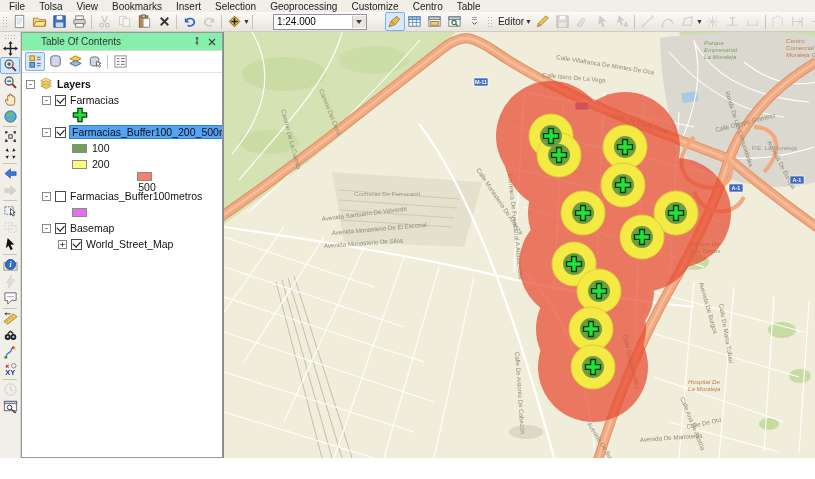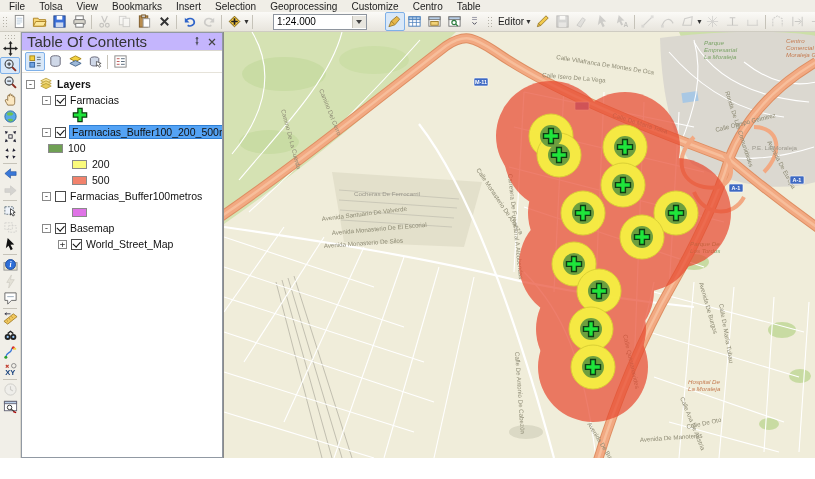--- a/index.html
+++ b/index.html
@@ -19,21 +19,21 @@
   .combo input{border:none;outline:none;flex:1;font-size:10px;padding:0 0 0 3px;font-family:"Liberation Sans",sans-serif;height:12px;min-width:0;background:#fff;}
   .combo .arrowbox{width:13px;height:12px;background:#E8E6DF;border-left:1px solid #C6C3B9;display:flex;align-items:center;justify-content:center;}
   .combo .arrowbox::after{content:"";border:3px solid transparent;border-top:4px solid #444;margin-top:3px;}
   .editor-label{font-size:10px;color:#222;padding:0 2px 0 4px;}
   .main{display:flex;height:426px;align-items:stretch;}
   .toolcol{width:21px;background:#F1EFE8;border-right:1px solid #DAD7CE;display:flex;flex-direction:column;align-items:center;padding-top:1px;box-sizing:border-box;}
   .toolcol .tbtn{width:18px;height:15px;}
   .toolcol .vgrip{width:13px;height:5px;margin:1px 0;background-image:radial-gradient(#B5B2A8 38%,transparent 42%);background-size:3px 3px;}
   .toolcol .vsep{height:1px;width:14px;background:#C6C3B9;margin:1px 0;}
   .toc{width:202px;background:#fff;border:1px solid #9199A3;box-sizing:border-box;display:flex;flex-direction:column;}
-  .toc-title{height:17px;background:#c4b5fd;display:flex;align-items:center;font-size:15px;color:#333;padding:0 3px 0 5px;border-bottom:1px solid #DAD7CE;}
+  .toc-title{height:17px;background:#86efac;display:flex;align-items:center;font-size:10px;color:#333;padding:0 3px 0 19px;border-bottom:1px solid #DAD7CE;}
   .toc-title .spacer{flex:1;}
   .toc-title .titlebtn{width:15px;height:14px;display:flex;align-items:center;justify-content:center;}
   .toc-tools{height:21px;display:flex;align-items:center;padding-left:3px;border-bottom:1px solid #E6E3DA;}
   .toc-tools .tbtn{width:18px;height:17px;}
   .tree{flex:1;font-size:10.5px;color:#111;padding-top:3px;overflow:hidden;}
   .trow{height:16px;display:flex;align-items:center;}
   .expander{width:9px;height:9px;box-sizing:border-box;border:1px solid #898989;background:#fff;font-size:9px;line-height:6px;text-align:center;color:#333;margin-right:4px;flex:0 0 auto;font-family:"DejaVu Sans Mono",monospace;}
   .cb{width:11px;height:11px;box-sizing:border-box;border:1px solid #4A4A4A;background:#fff;margin-right:4px;position:relative;flex:0 0 auto;}
   .cb.checked::after{content:"";position:absolute;left:1px;top:1px;width:6px;height:3.5px;border-left:1.8px solid #111;border-bottom:1.8px solid #111;transform:rotate(-48deg);}
   .swatch{width:15px;height:9px;box-sizing:border-box;border:1px solid #8A8A8A;margin-right:5px;flex:0 0 auto;}
@@ -484,29 +484,29 @@
           <div class="trow" style="padding-left: 50px;">
             <span><svg viewBox="-9 -9 18 18" width="16" height="16">
                 <path d="M-2.4,-7.5 h4.8 v5.1 h5.1 v4.8 h-5.1 v5.1 h-4.8 v-5.1 h-5.1 v-4.8 h5.1 z" fill="#1FE53B" stroke="#0E3E12" stroke-width="1.4"></path>
               </svg></span>
           </div>
           <div class="trow" style="padding-left: 20px;">
             <span class="expander">-</span>
             <span class="cb checked"></span>
             <span class="tlabel selected">Farmacias_Buffer100_200_500m</span>
           </div>
-          <div class="trow" style="padding-left: 26px;">
+          <div class="trow" style="padding-left: 50px;">
             <span class="swatch" style="background: rgb(111, 160, 84);"></span>
             <span class="tlabel">100</span>
           </div>
           <div class="trow" style="padding-left: 50px; align-items: center;">
             <span class="swatch" style="background: rgb(251, 251, 124);"></span>
             <span class="tlabel">200</span>
           </div>
-          <div class="trow" style="padding-left: 50px;">
+          <div class="trow" style="padding-left: 50px; flex-direction: column;">
             <span class="swatch" style="background: rgb(242, 130, 108);"></span>
             <span class="tlabel">500</span>
           </div>
           <div class="trow" style="padding-left: 20px;">
             <span class="expander">-</span>
             <span class="cb"></span>
             <span class="tlabel">Farmacias_Buffer100metros</span>
           </div>
           <div class="trow" style="padding-left: 50px;">
             <span class="swatch" style="background: rgb(223, 115, 230);"></span>

